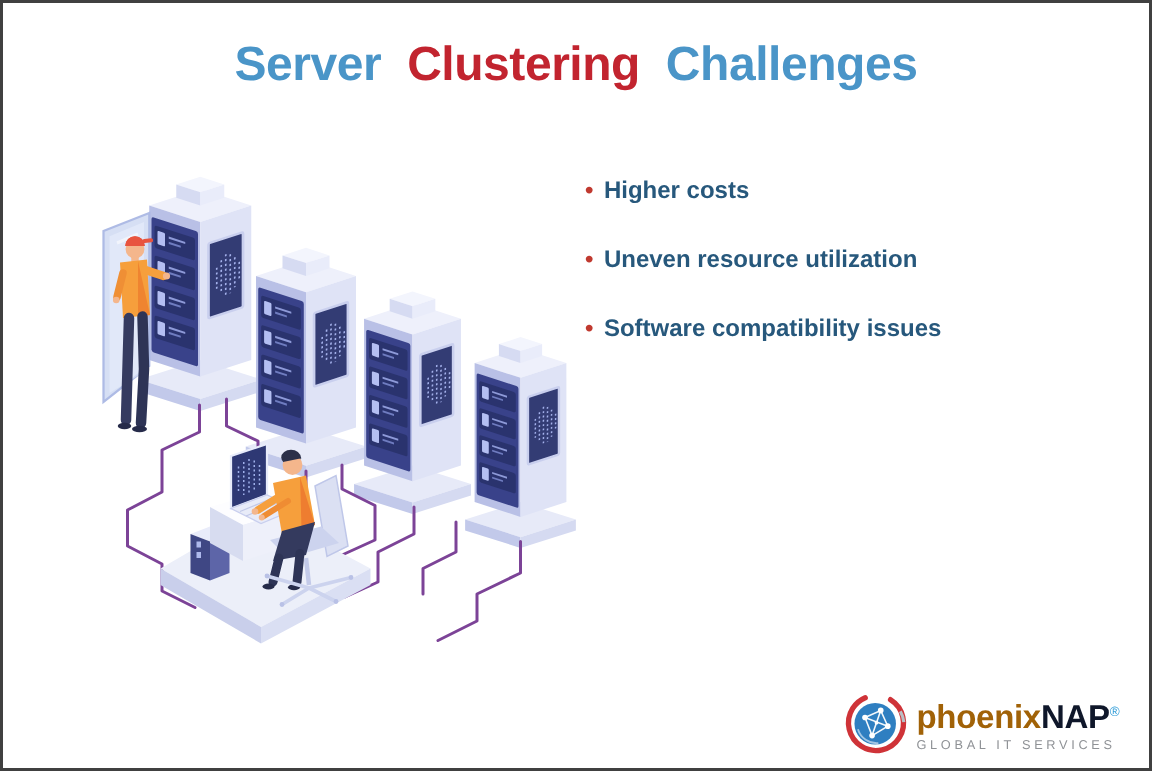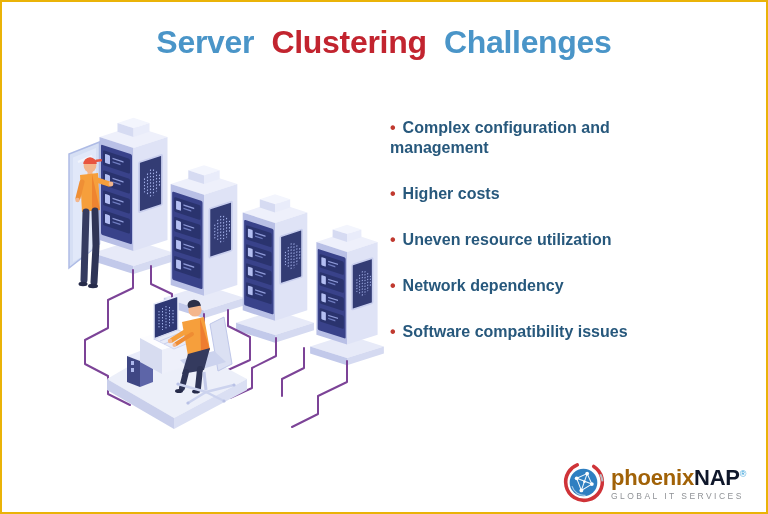--- a/index.html
+++ b/index.html
@@ -1,18 +1,18 @@
 <!DOCTYPE html>
 <html><head>
 <meta charset="utf-8">
 <style>
   html,body{margin:0;padding:0;background:#ffffff;}
   .frame{
     position:relative;width:768px;height:514px;box-sizing:border-box;
-    background:#ffffff;border:2px solid #eab308;overflow:hidden;
+    background:#ffffff;border:2px solid #404040;overflow:hidden;
     font-family:"Liberation Sans",sans-serif;
   }
   .title{
     position:absolute;top:22px;left:0;width:100%;text-align:center;
     font-size:32px;font-weight:700;letter-spacing:-0.3px;white-space:nowrap;
   }
   .title .t-blue{color:#4a95c8;}
   .title .t-red{color:#c2242f;}
   .title span + span{margin-left:0.27em;}
   .challenge-list{position:absolute;left:388px;top:116px;width:318px;}
@@ -198,30 +198,24 @@
       </g>
       <circle cx="126" cy="286" r="1.6" fill="#b9c1e6"></circle>
       <circle cx="182" cy="287" r="1.6" fill="#b9c1e6"></circle>
       <circle cx="136" cy="305" r="1.6" fill="#b9c1e6"></circle>
       <circle cx="172" cy="303" r="1.6" fill="#b9c1e6"></circle>
     </g>
   </svg>
 
   <div class="challenge-list">
     <div class="item">
-      <span class="bullet">•</span><span class="item-text">Complex configuration and management</span>
-    </div>
-    <div class="item">
       <span class="bullet">•</span><span class="item-text">Higher costs</span>
     </div>
     <div class="item">
       <span class="bullet">•</span><span class="item-text">Uneven resource utilization</span>
-    </div>
-    <div class="item">
-      <span class="bullet">•</span><span class="item-text">Network dependency</span>
     </div>
     <div class="item">
       <span class="bullet">•</span><span class="item-text">Software compatibility issues</span>
     </div>
   </div>
 
   <div class="logo">
     <svg class="logo-icon" viewBox="0 0 42 42" aria-hidden="true">
       <circle cx="21" cy="21" r="17.5" fill="none" stroke="#cf3338" stroke-width="3.4" stroke-dasharray="93 17" transform="rotate(-58 21 21)" stroke-linecap="round"></circle>
       <path d="M36.5,13.5 a18,18 0 0 1 2.2,7" fill="none" stroke="#b9bec4" stroke-width="2"></path>

